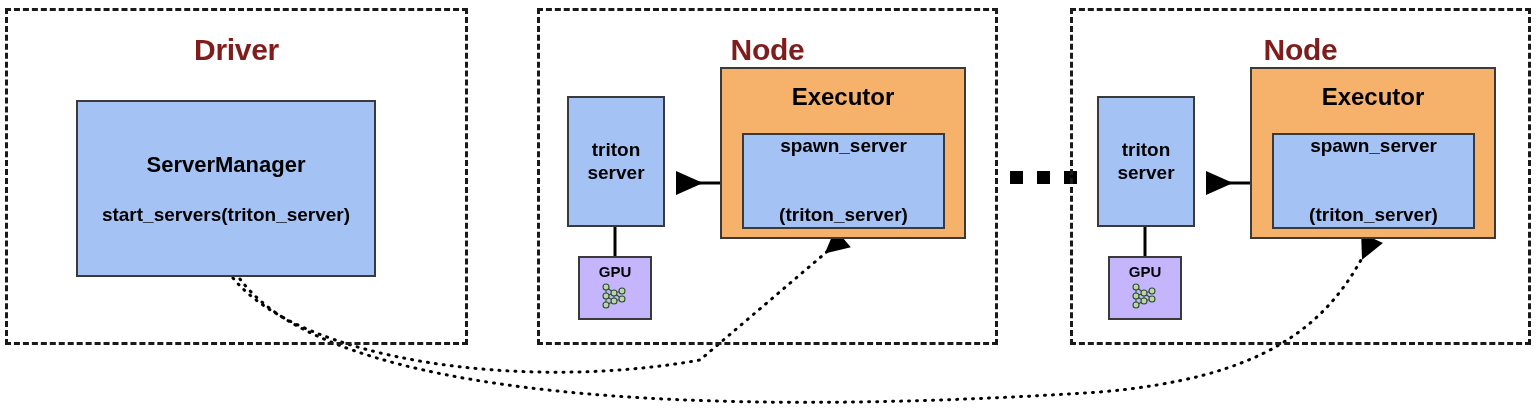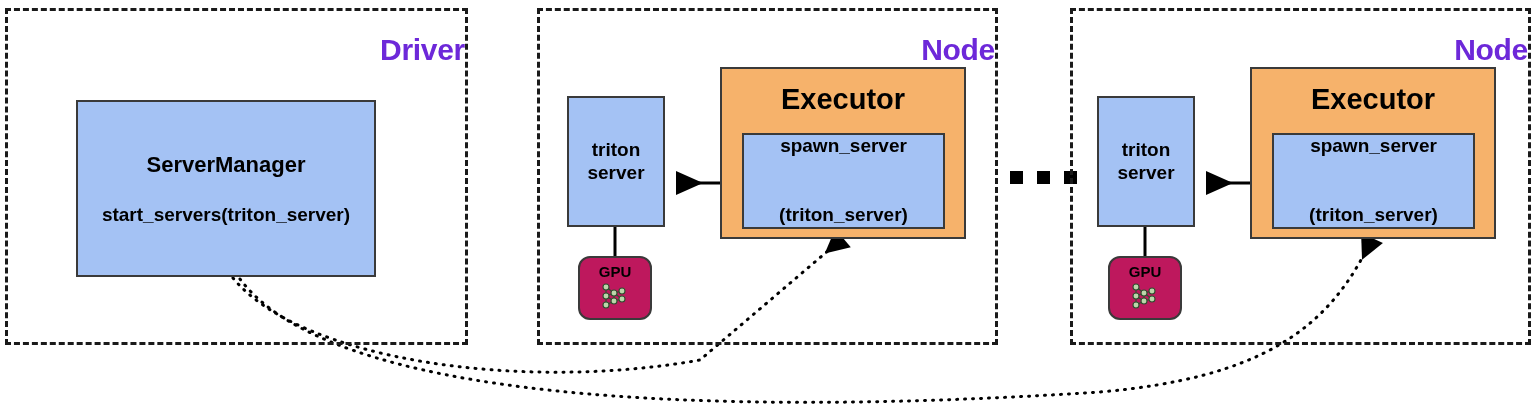--- a/index.html
+++ b/index.html
@@ -19,62 +19,62 @@
   }
   .region {
     position: absolute;
     border: 3px dashed #1a1a1a;
     box-sizing: border-box;
     background: transparent;
   }
   .region-title {
     position: absolute;
     width: 100%;
-    text-align: right;
+    text-align: center;
     top: 22px;
     left: 0;
     font-size: 30px;
     font-weight: bold;
-    color: #6d28d9;
+    color: #7f1d1d;
     letter-spacing: -0.3px;
   }
   .box {
     position: absolute;
     box-sizing: border-box;
     border: 2px solid #3a3a3a;
     display: flex;
     flex-direction: column;
     align-items: center;
     justify-content: center;
     text-align: center;
     color: #000000;
     font-weight: bold;
   }
   .box-blue { background: #a4c2f4; }
   .box-orange { background: #f6b26b; }
-  .box-green { background: #be185d; border-radius: 12px; }
+  .box-green { background: #c4b5fd; }
 
   #server-manager {
     left: 76px; top: 100px; width: 300px; height: 177px;
     font-size: 21px;
   }
   #server-manager .sm-title { font-size: 22px; margin-bottom: 26px; }
   #server-manager .sm-sub { font-size: 19px; text-align: right; }
 
   .triton-box {
     width: 98px; height: 131px;
     font-size: 19px;
     line-height: 1.18;
   }
   .executor-box {
     width: 246px; height: 172px;
     justify-content: flex-start;
     padding-top: 14px;
   }
-  .executor-title { font-size: 29px; }
+  .executor-title { font-size: 24px; }
   .spawn-box {
     width: 203px; height: 96px;
     font-size: 19px;
     line-height: 1.2;
     justify-content: space-between;
   }
   .gpu-box {
     width: 74px; height: 64px;
     justify-content: flex-start;
     padding-top: 5px;

